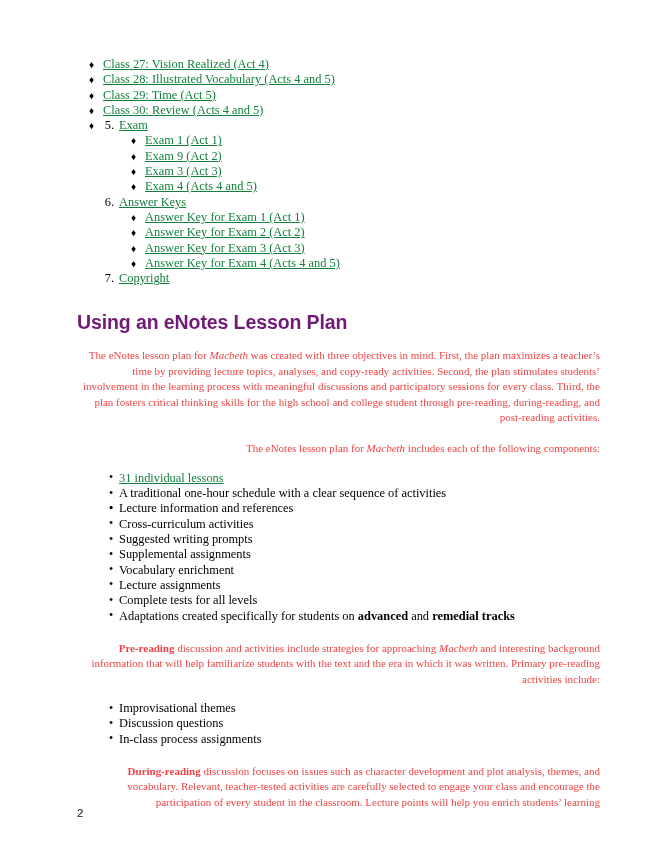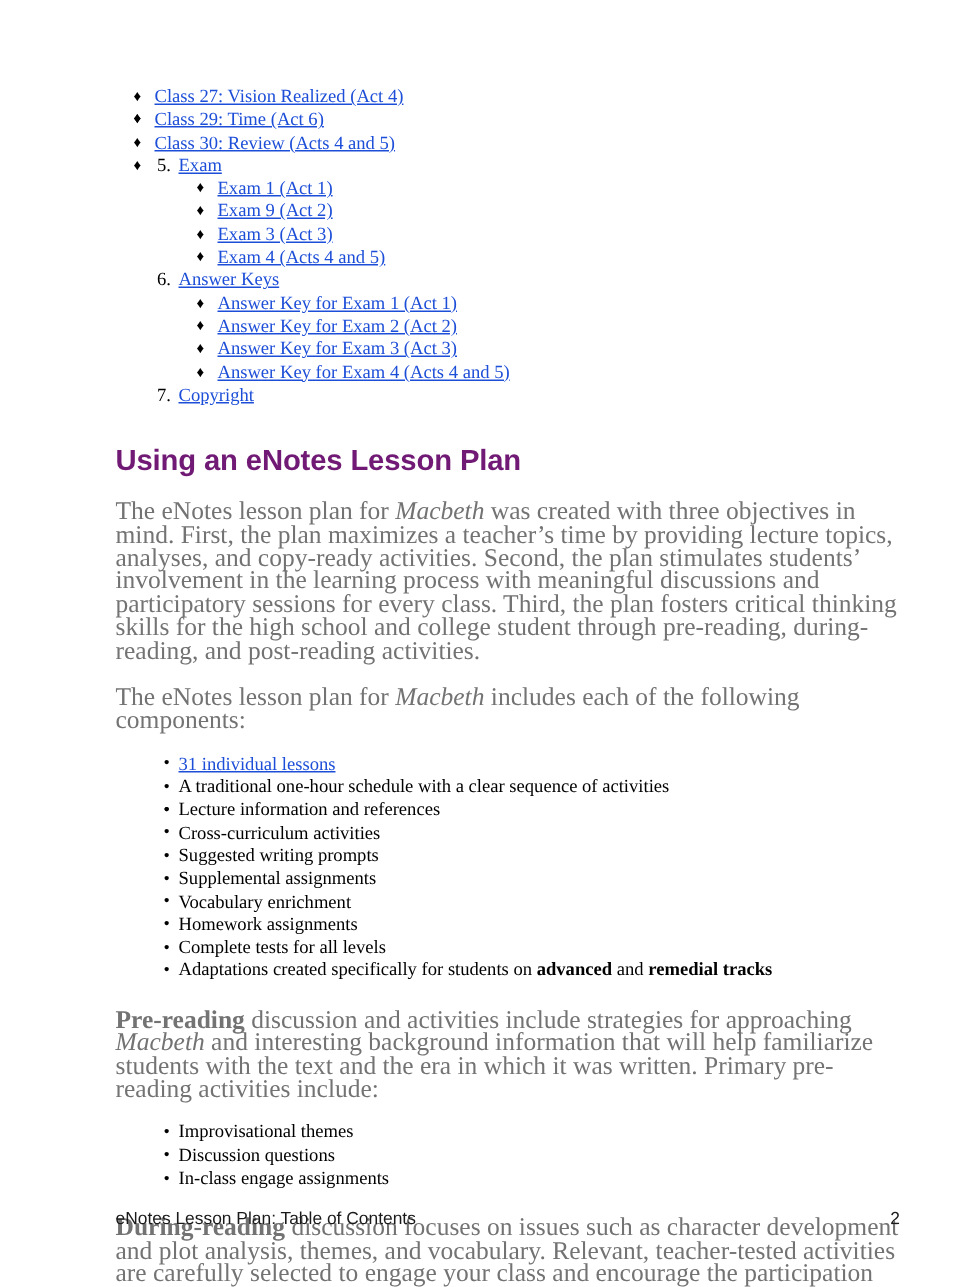--- a/index.html
+++ b/index.html
@@ -63,45 +63,45 @@
   }
   ul.sub > li > .diamond {
     position: absolute;
     left: 12px;
     top: 0px;
     font-size: 10px;
     line-height: 15.3px;
     color: #000000;
   }
   a.lnk {
-    color: #1d4ed8;
+    color: #15803d;
     text-decoration: underline;
     cursor: pointer;
   }
 
   
   h1.title {
     font-family: "Liberation Sans", "DejaVu Sans", sans-serif;
     font-size: 19.5px;
     font-weight: bold;
     letter-spacing: -0.1px;
     margin: 24px 0 0 0;
     padding: 0;
     line-height: 24px;
     color: #701a75;
   }
 
   
   p.body {
-    font-size: 17px;
+    font-size: 11px;
     line-height: 15.4px;
     margin: 14px 0 0 0;
     padding: 0;
-    text-align: left;
-    color: #737373;
+    text-align: right;
+    color: #ef4444;
   }
   p.body.tight { margin-top: 16px; }
   i { font-style: italic; }
   b { font-weight: bold; }
 
   
   ul.bullets {
     list-style: none;
     margin: 14px 0 0 0;
     padding: 0;
@@ -145,24 +145,25 @@
     <ol class="toc">
 
       <li style="list-style:none;">
         <ul class="sub">
           <li>
             <span class="diamond">♦</span>
             <a class="lnk">Class 27: Vision Realized (Act 4)</a>
           </li>
           <li>
             <span class="diamond">♦</span>
-          </li>
-          <li>
-            <span class="diamond">♦</span>
-            <a class="lnk">Class 29: Time (Act 6)</a>
+            <a class="lnk">Class 28: Illustrated Vocabulary (Acts 4 and 5)</a>
+          </li>
+          <li>
+            <span class="diamond">♦</span>
+            <a class="lnk">Class 29: Time (Act 5)</a>
           </li>
           <li>
             <span class="diamond">♦</span>
             <a class="lnk">Class 30: Review (Acts 4 and 5)</a>
           </li>
           <li>
             <span class="diamond">♦</span>
           </li>
         </ul>
       </li>
@@ -252,21 +253,21 @@
       <li>
         <span class="dot">•</span>
         <span>Supplemental assignments</span>
       </li>
       <li>
         <span class="dot">•</span>
         <span>Vocabulary enrichment</span>
       </li>
       <li>
         <span class="dot">•</span>
-        <span>Homework assignments</span>
+        <span>Lecture assignments</span>
       </li>
       <li>
         <span class="dot">•</span>
         <span>Complete tests for all levels</span>
       </li>
       <li>
         <span class="dot">•</span>
         <span>Adaptations created specifically for students on </span><b>advanced</b><span> and </span><b>remedial tracks</b>
       </li>
     </ul>
@@ -277,25 +278,24 @@
       <li>
         <span class="dot">•</span>
         <span>Improvisational themes</span>
       </li>
       <li>
         <span class="dot">•</span>
         <span>Discussion questions</span>
       </li>
       <li>
         <span class="dot">•</span>
-        <span>In-class engage assignments</span>
+        <span>In-class process assignments</span>
       </li>
     </ul>
 
     <p class="body" style="margin-top:17px;"><b>During-reading</b><span> discussion focuses on issues such as character development and plot analysis, themes, and vocabulary. Relevant, teacher-tested activities are carefully selected to engage your class and encourage the participation of every student in the classroom. Lecture points will help you enrich students’ learning</span></p>
 
   </div>
 
   <div class="footer">
-    <span>eNotes Lesson Plan: Table of Contents</span>
     <span>2</span>
   </div>
 </div>
 
 </body></html>

